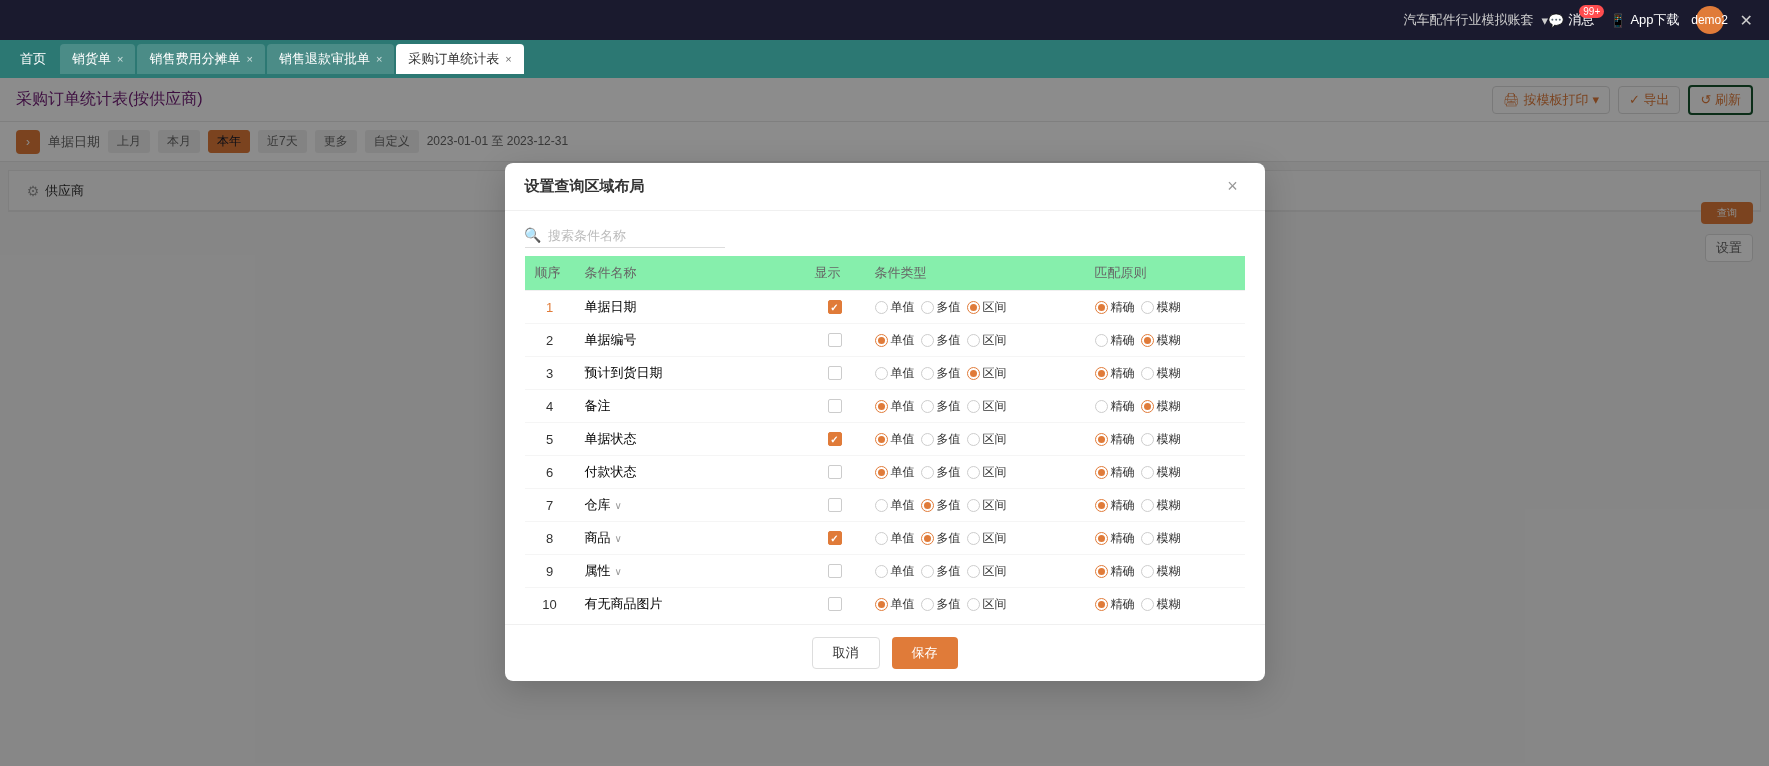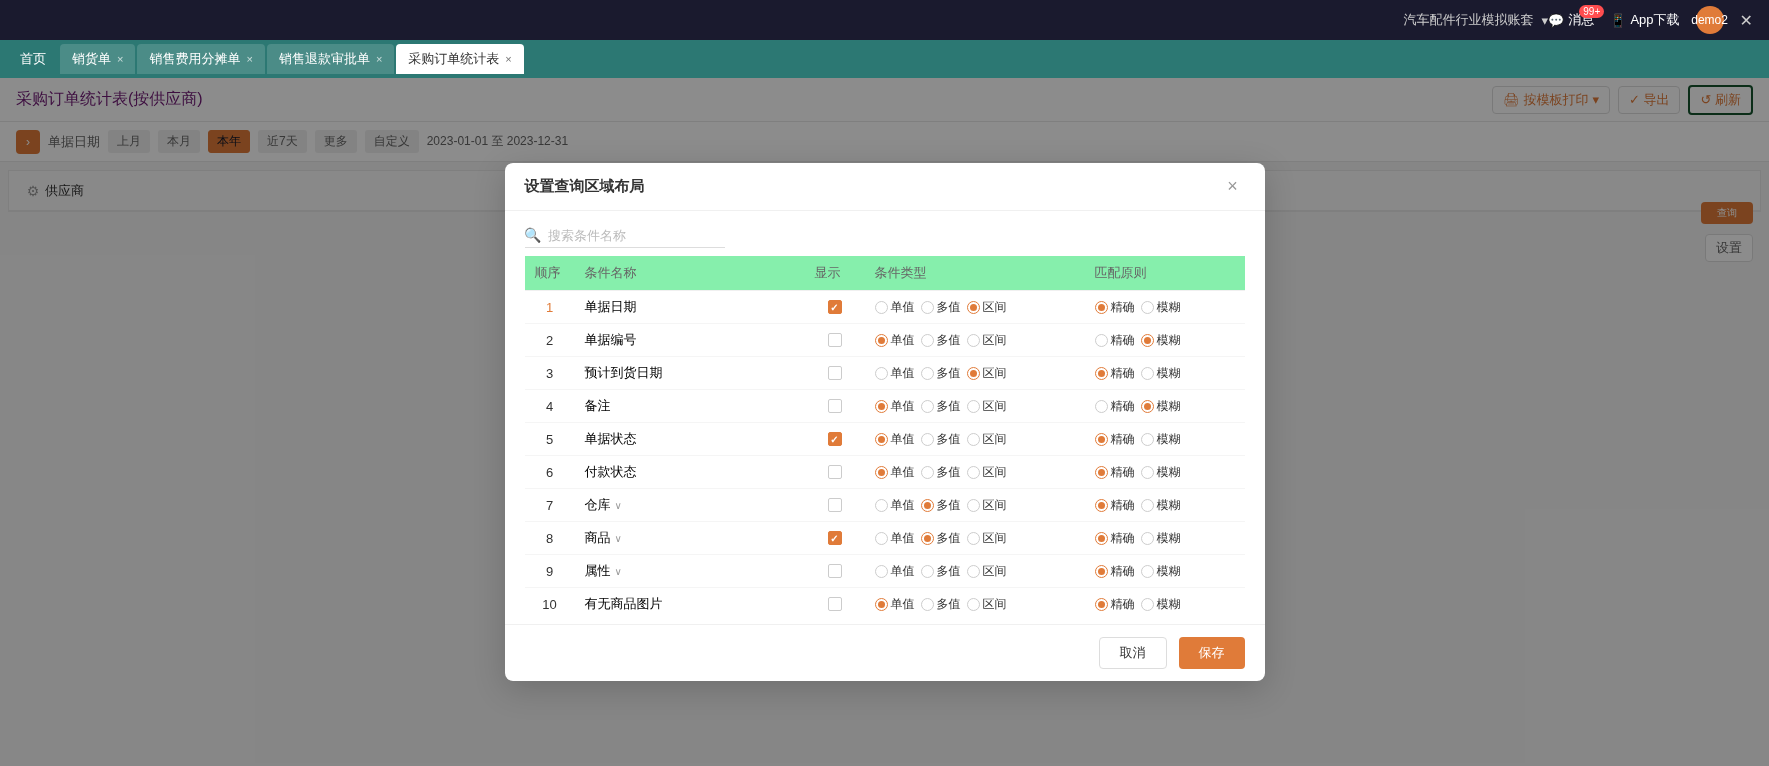--- a/index.html
+++ b/index.html
@@ -255,21 +255,21 @@
     .radio-label { font-size: 12px; color: #333; }
 
     
     .settings-table-wrapper::-webkit-scrollbar { width: 6px; }
     .settings-table-wrapper::-webkit-scrollbar-track { background: #f5f5f5; }
     .settings-table-wrapper::-webkit-scrollbar-thumb { background: #ccc; border-radius: 3px; }
 
     
     .modal-footer {
       display: flex;
-      justify-content: flex-end;
+      justify-content: center;
       padding: 12px 20px;
       gap: 12px;
       border-top: 1px solid #f0f0f0;
     }
     .btn-cancel {
       padding: 6px 20px;
       border: 1px solid #ddd;
       border-radius: 4px;
       background: #fff;
       color: #333;

